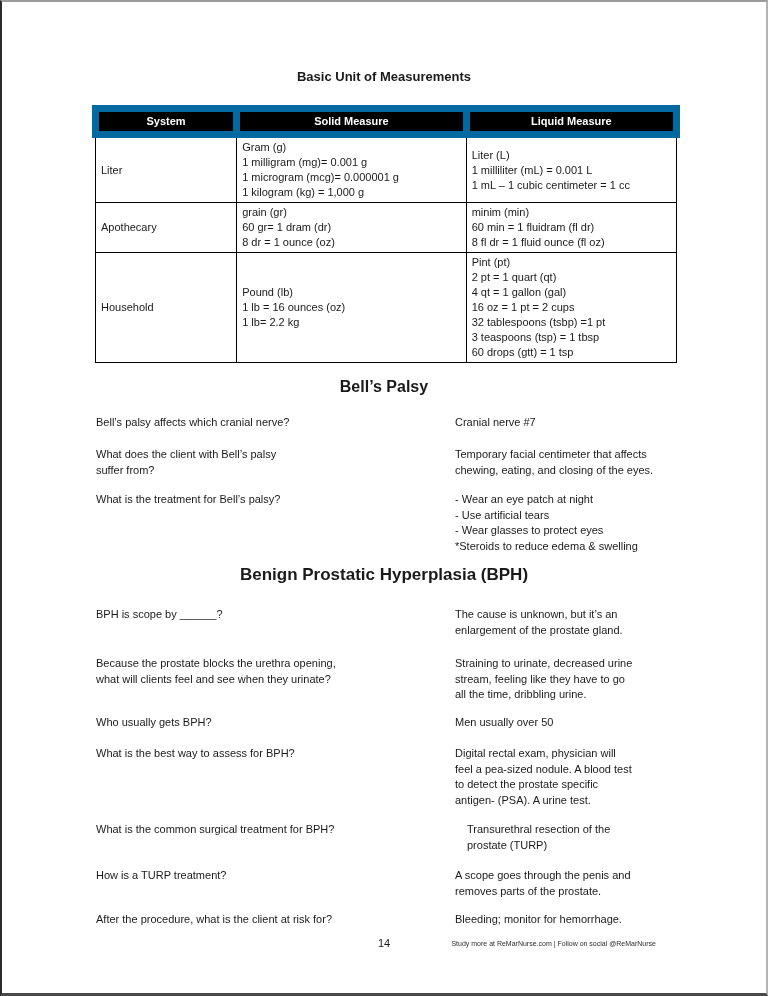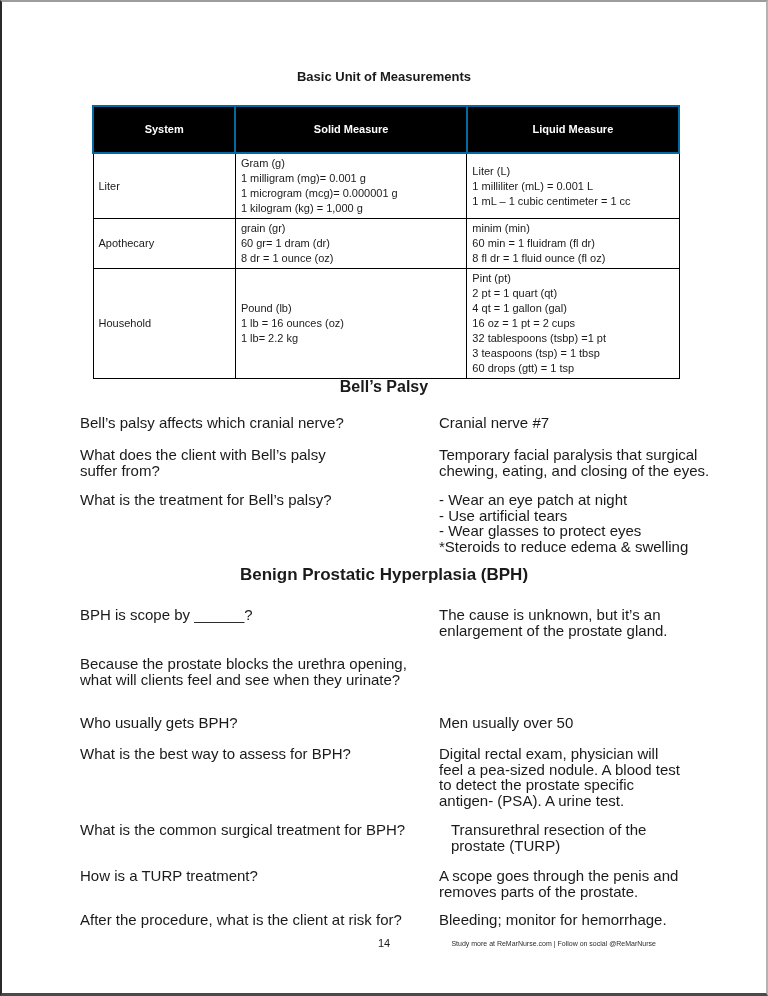--- a/index.html
+++ b/index.html
@@ -30,35 +30,35 @@
     position: absolute; top: 103px; left: 90px; width: 588px;
     border-collapse: collapse; table-layout: fixed;
     font-size: 11px;
   }
   .measure-table col.c-system { width: 24.3%; }
   .measure-table col.c-solid  { width: 39.5%; }
   .measure-table col.c-liquid { width: 36.2%; }
   .measure-table th {
     background: #000000; color: #ffffff;
     font-size: 11px; font-weight: bold; text-align: center;
-    padding: 16px 3px; border: 2px solid #0369a1;
+    padding: 3px 3px; border: 7px solid #0369a1;
     height: 13px; line-height: 13px;
   }
   .measure-table td {
     border: 1px solid #000;
     vertical-align: middle;
     padding: 2px 5px;
     line-height: 15px;
     white-space: pre;
   }
 
   .qa-row {
-    position: absolute; left: 78px; right: 16px;
+    position: absolute; left: 94px; right: 16px;
     display: grid; grid-template-columns: 359px 1fr;
-    font-size: 15px; line-height: 15.5px;
+    font-size: 11px; line-height: 15.5px;
   }
   .qa-row .q, .qa-row .a { white-space: pre; }
 
   
   .bp0 { top: 413px; }
   .bp1 { top: 445px; }
   .bp2 { top: 490px; }
   
   .bh0 { top: 605px; }
   .bh1 { top: 654px; }
@@ -135,41 +135,44 @@
 
   <h2 class="title t-bells">Bell’s Palsy</h2>
 
   <div class="qa-row bp0">
     <div class="q">Bell’s palsy affects which cranial nerve?</div>
     <div class="a">Cranial nerve #7</div>
   </div>
   <div class="qa-row bp1">
     <div class="q">What does the client with Bell’s palsy
 suffer from?</div>
-    <div class="a">Temporary facial paralysis that surgical
+    <div class="a">Temporary facial centimeter that affects
 chewing, eating, and closing of the eyes.</div>
   </div>
   <div class="qa-row bp2">
     <div class="q">What is the treatment for Bell’s palsy?</div>
     <div class="a">- Wear an eye patch at night
 - Use artificial tears
 - Wear glasses to protect eyes
 *Steroids to reduce edema &amp; swelling</div>
   </div>
 
   <h2 class="title t-bph">Benign Prostatic Hyperplasia (BPH)</h2>
 
   <div class="qa-row bh0">
     <div class="q">BPH is scope by ______?</div>
     <div class="a">The cause is unknown, but it’s an
 enlargement of the prostate gland.</div>
   </div>
   <div class="qa-row bh1">
     <div class="q">Because the prostate blocks the urethra opening,
 what will clients feel and see when they urinate?</div>
+    <div class="a">Straining to urinate, decreased urine
+stream, feeling like they have to go
+all the time, dribbling urine.</div>
   </div>
   <div class="qa-row bh2">
     <div class="q">Who usually gets BPH?</div>
     <div class="a">Men usually over 50</div>
   </div>
   <div class="qa-row bh3">
     <div class="q">What is the best way to assess for BPH?</div>
     <div class="a">Digital rectal exam, physician will
 feel a pea-sized nodule. A blood test
 to detect the prostate specific

